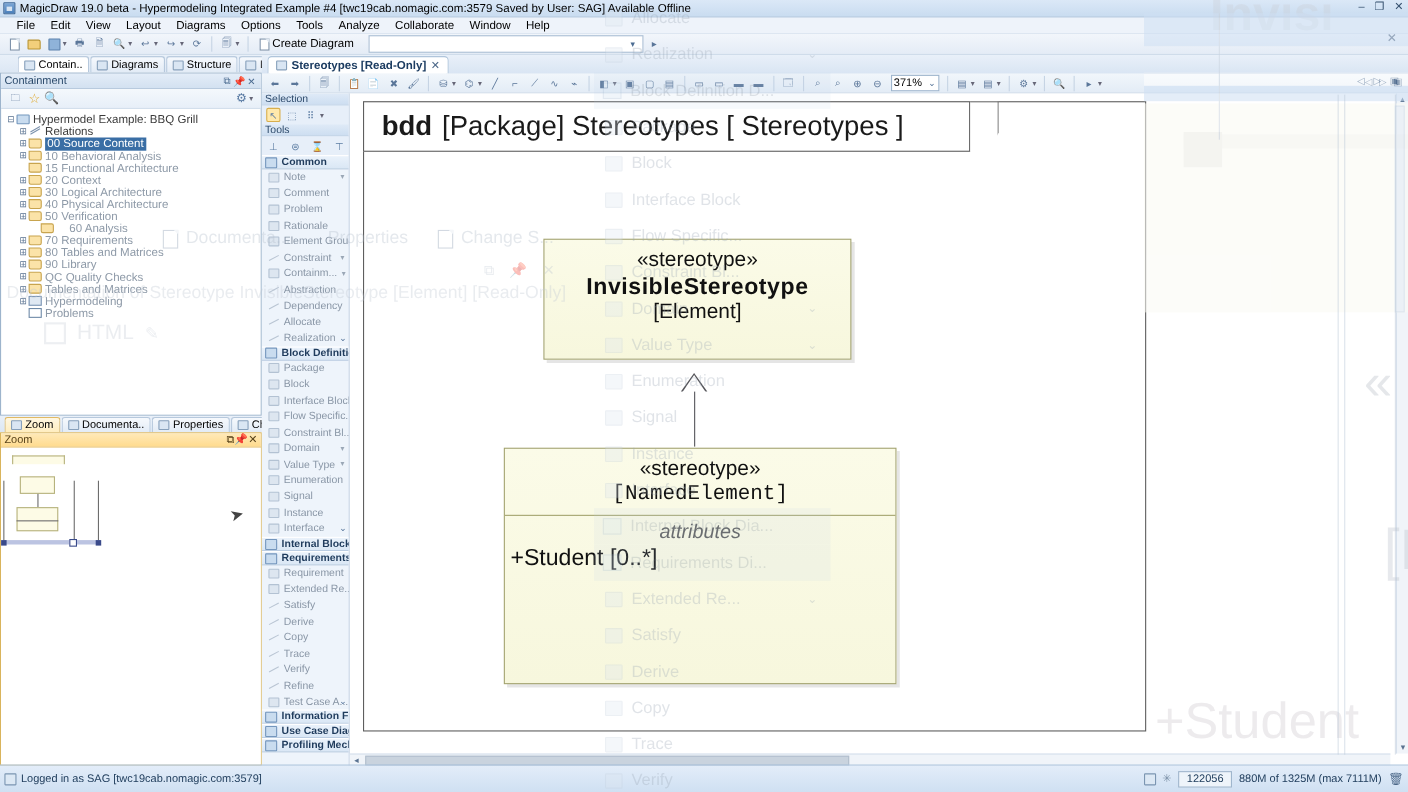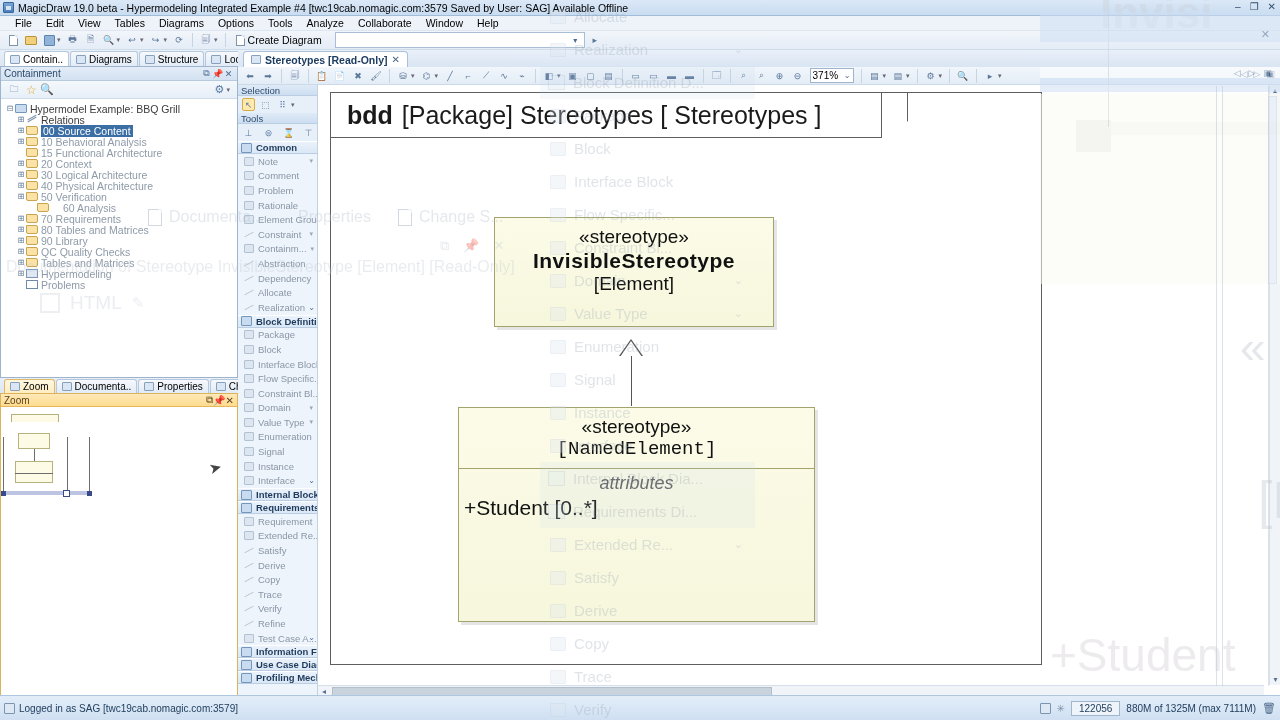--- a/index.html
+++ b/index.html
@@ -67,21 +67,21 @@
   
   .docglyph{width:9px;height:11px;border:1px solid #7f93ab;background:#fff;position:relative;}
   .docglyph:before{content:"";position:absolute;right:-1px;top:-1px;border-width:0 4px 4px 0;border-style:solid;border-color:transparent #dfe7f0 transparent transparent;}
   .folderglyph{width:12px;height:9px;background:#f2cf7b;border:1px solid #b99433;border-radius:1px 2px 1px 1px;}
   .diskglyph{width:11px;height:11px;background:#8fb3d9;border:1px solid #5d82ad;border-radius:1px;}
 
   
   .tabstrip{
     position:absolute; left:0; top:50px; width:238px; height:16px;
     display:flex; align-items:flex-end; gap:1px;
-    background:linear-gradient(#e9f0f9,#dce7f4); padding-left:4px;
+    background:linear-gradient(#e9f0f9,#dce7f4); padding-left:16px;
   }
   .ptab{
     height:15px; display:flex;align-items:center;gap:3px;
     padding:0 5px; font-size:10px;
     background:linear-gradient(#f6f9fd,#e2ebf6);
     border:1px solid #b6c8dc; border-bottom:none;
     border-radius:3px 3px 0 0; white-space:nowrap;
   }
   .ptab.active{ background:#fff; }
   .miniico{ width:10px;height:9px;border:1px solid #87a0bb;background:#dae6f3;flex:none;border-radius:1px; }
@@ -356,21 +356,21 @@
       <span>–</span>
       <span>❐</span>
       <span>✕</span>
     </div>
   </div>
 
   <div class="menubar" id="menubar">
       <div class="mi">File</div>
       <div class="mi">Edit</div>
       <div class="mi">View</div>
-      <div class="mi">Tables</div>
+      <div class="mi">Layout</div>
       <div class="mi">Diagrams</div>
       <div class="mi">Options</div>
       <div class="mi">Tools</div>
       <div class="mi">Analyze</div>
       <div class="mi">Collaborate</div>
       <div class="mi">Window</div>
       <div class="mi">Help</div>
     </div>
 
   <div class="maintoolbar">

